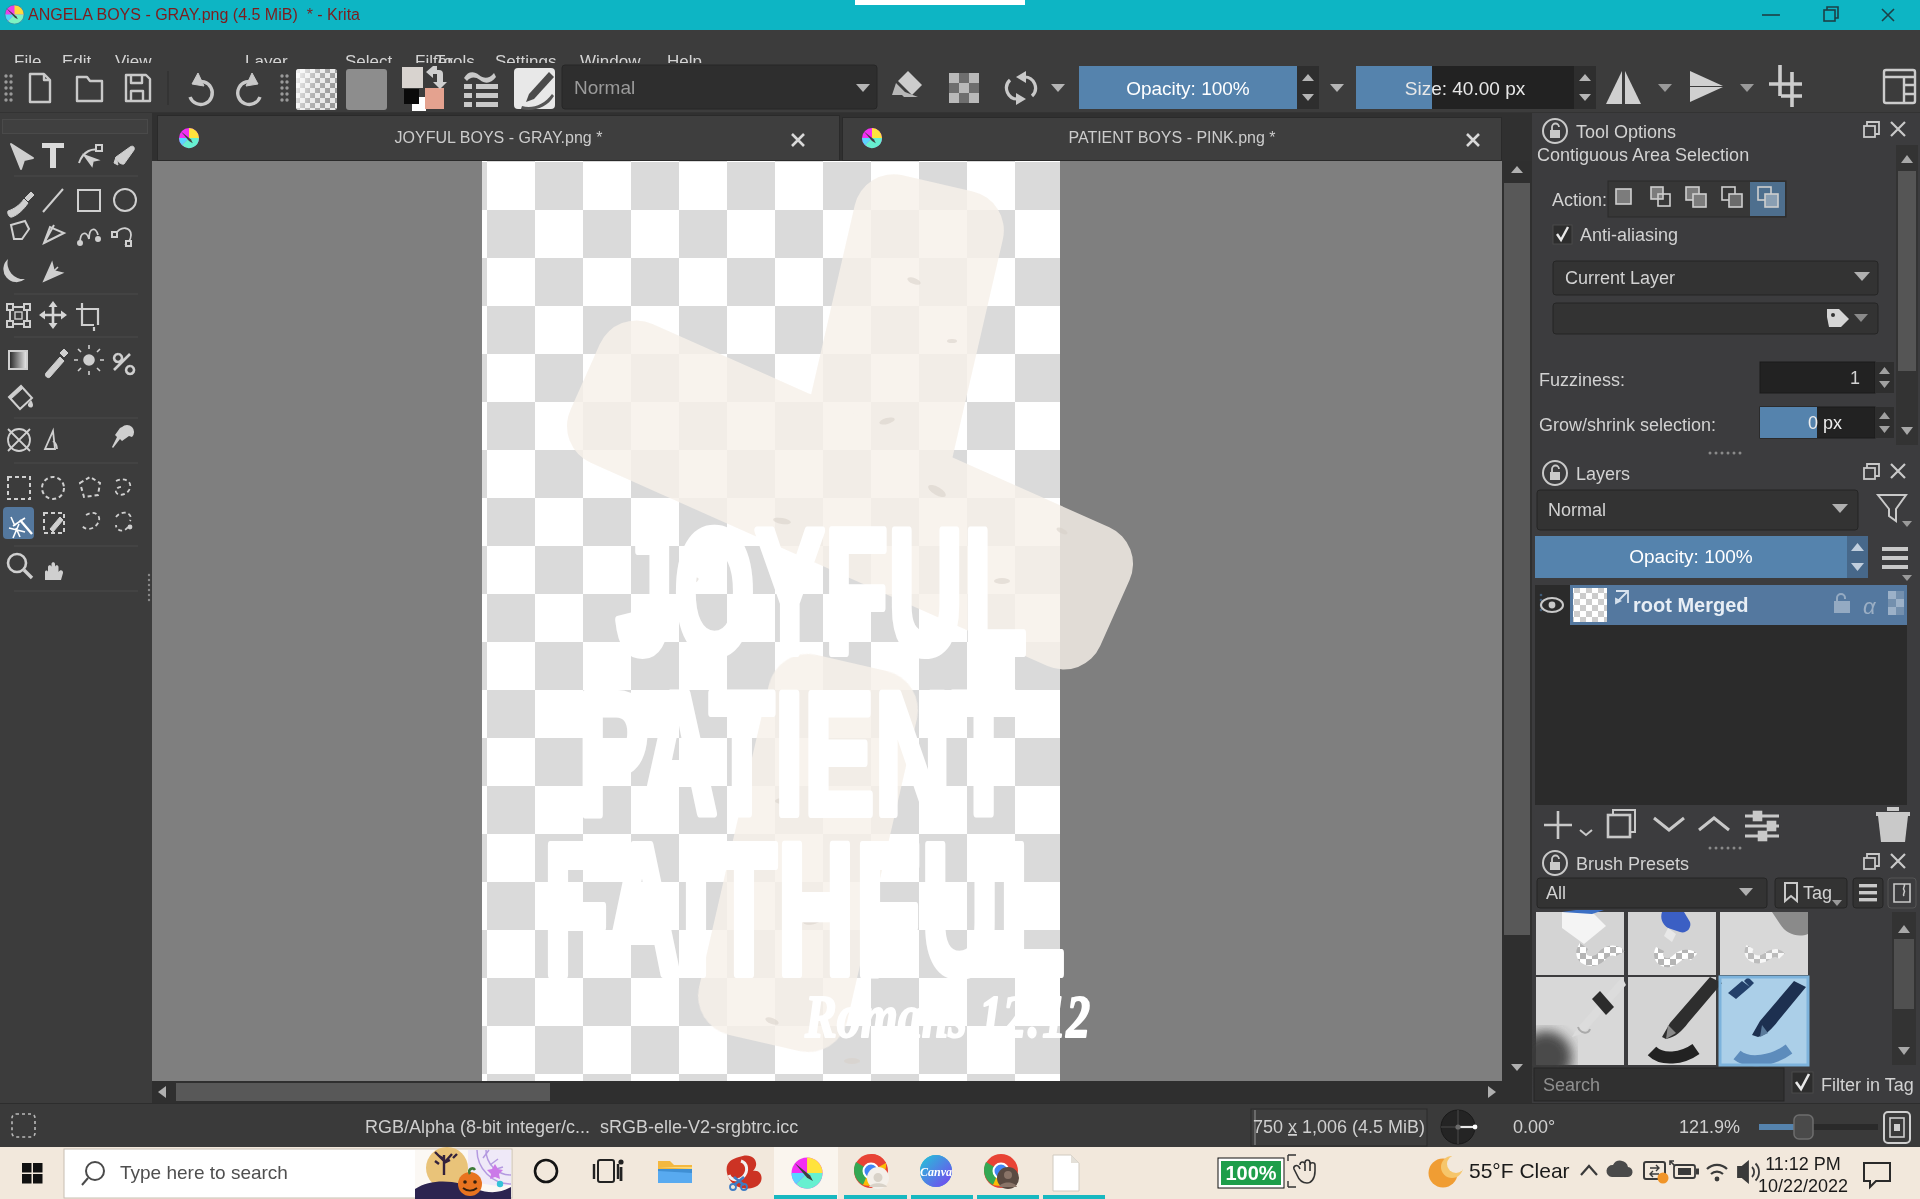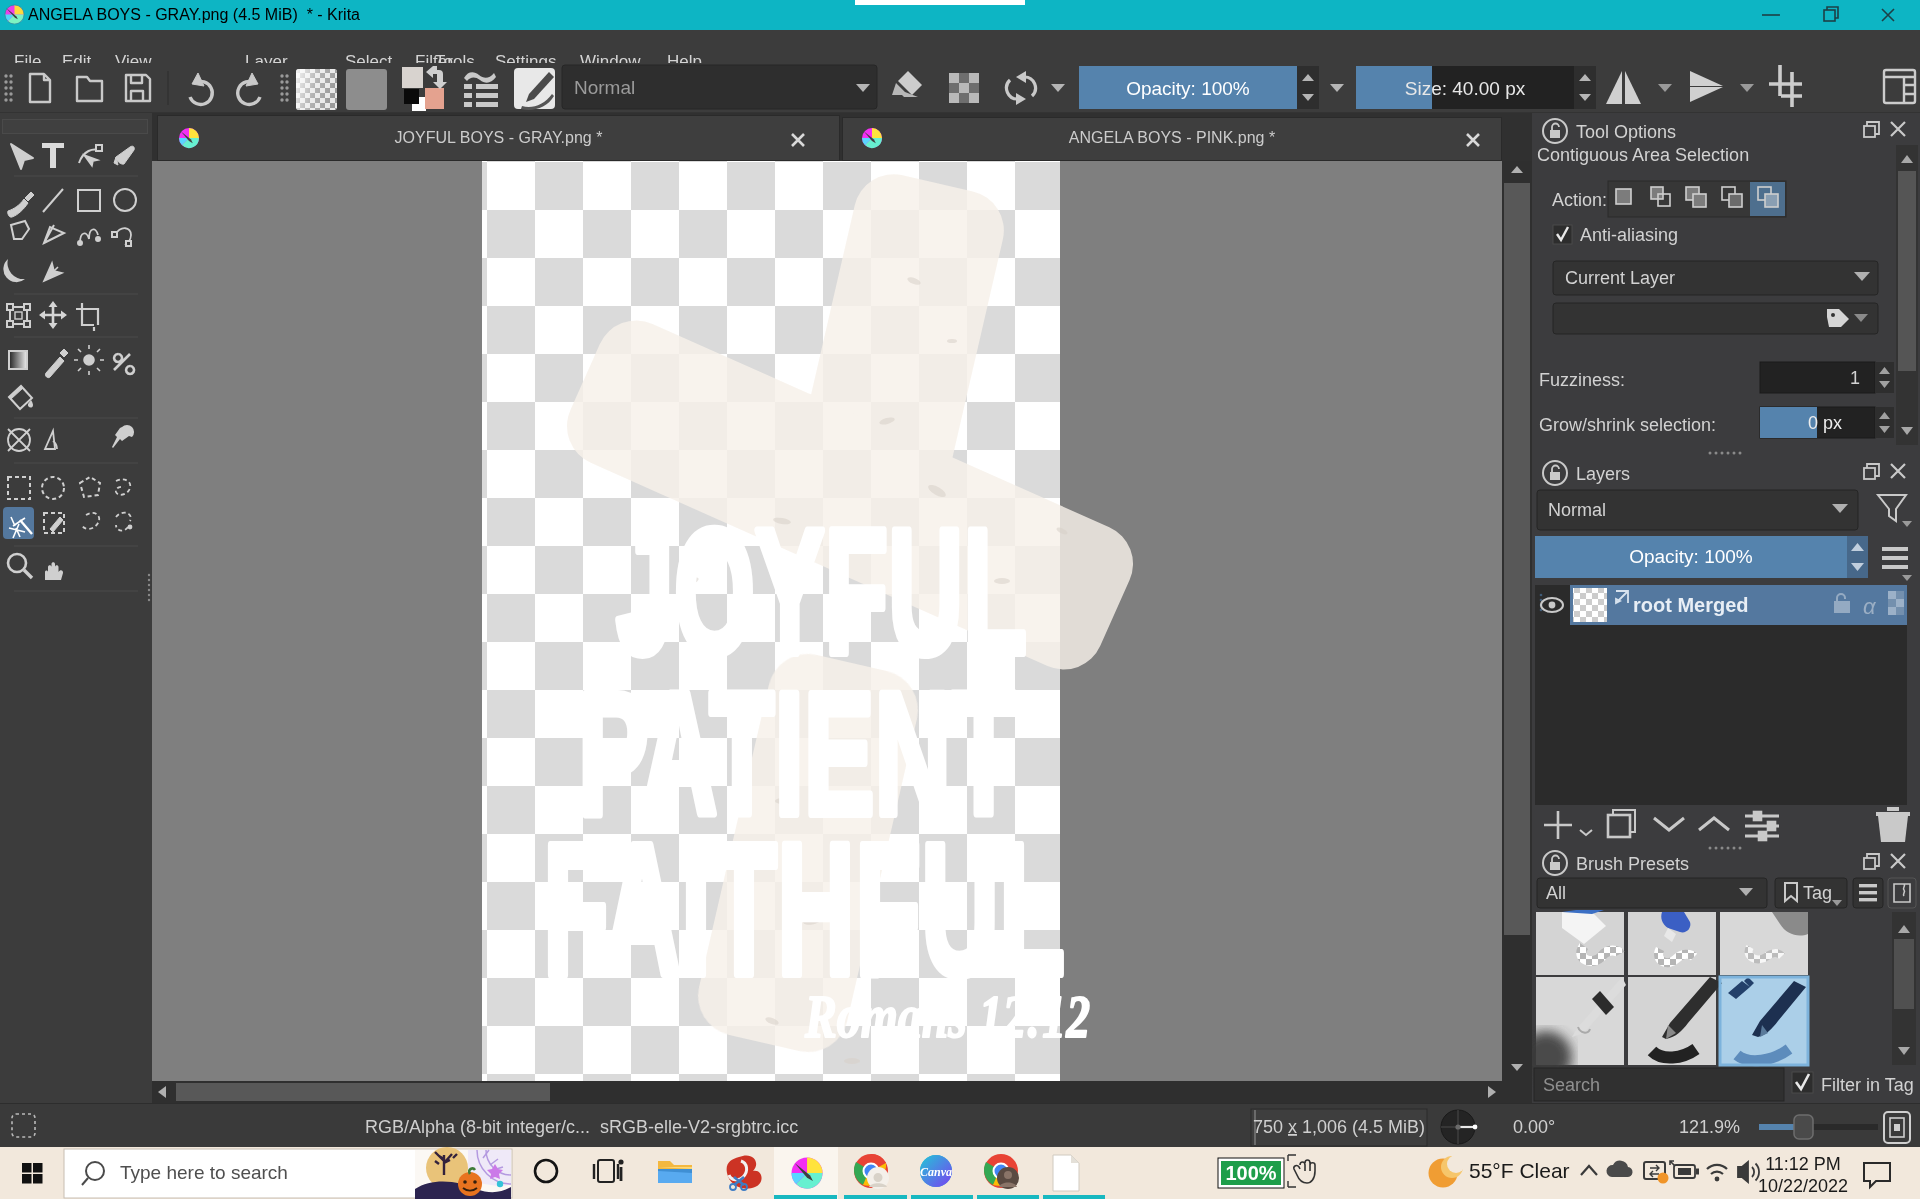--- a/index.html
+++ b/index.html
@@ -26,21 +26,21 @@
 <body>
 <div class="abs" id="titlebar">
  <svg class="abs" style="left:4px;top:4px;" width="21" height="21" viewBox="0 0 22 22">
   <circle cx="11" cy="11" r="10" fill="#e840e8"></circle>
   <path d="M11 1 A10 10 0 0 1 21 11 L11 11 Z" fill="#ffd93d"></path>
   <path d="M21 11 A10 10 0 0 1 3.9 18.1 L11 11 Z" fill="#7ef4c2"></path>
   <path d="M3.9 18.1 A10 10 0 0 1 1 11 L11 11 Z" fill="#4fd8f7"></path>
   <path d="M2 4 L13 13 L14.5 16 L11.5 14.5 Z" fill="#3a3a3a"></path>
   <circle cx="11" cy="11" r="10" fill="none" stroke="#2c8f9b" stroke-width="0.8"></circle>
  </svg>
- <span class="abs" style="left:28px;top:6px;color:#000000;font-size:16px;">ANGELA BOYS - GRAY.png (4.5 MiB)&nbsp; * - Krita</span>
+ <span class="abs" style="left:28px;top:6px;color:#7f1d1d;font-size:16px;">ANGELA BOYS - GRAY.png (4.5 MiB)&nbsp; * - Krita</span>
  <svg class="abs" style="left:1755px;top:0;" width="165" height="30" viewBox="0 0 165 30">
   <g stroke="#1d4046" stroke-width="1.6" fill="none">
    <path d="M7 15 H25"></path>
    <rect x="69" y="10" width="11" height="11"></rect>
    <path d="M72 10 V7 H83 V18 H80"></path>
    <path d="M127 9 L139 21 M139 9 L127 21"></path>
   </g>
  </svg>
 </div>
 <div class="abs" id="whitebox"></div>
@@ -189,21 +189,21 @@
       </svg>
     <span class="abs" style="left:0;top:13px;width:100%;text-align:center;">JOYFUL BOYS - GRAY.png *</span>
     <svg class="abs" style="left:630px;top:14px;" width="20" height="20" viewBox="0 0 20 20">
         <path d="M4 4 L16 16 M16 4 L4 16" stroke="#d9d9d9" stroke-width="2.6"></path>
       </svg>
   </div>
   <div class="tab" style="left:690px;width:660px;top:4px;height:44px;">
     <svg class="abs" style="left:18px;top:9px;" width="22" height="22" viewBox="0 0 22 22">
         <use href="#kicon"></use>
       </svg>
-    <span class="abs" style="left:0;top:11px;width:100%;text-align:center;">ANGELA BOYS - PINK.png *</span>
+    <span class="abs" style="left:0;top:11px;width:100%;text-align:center;">PATIENT BOYS - PINK.png *</span>
     <svg class="abs" style="left:620px;top:12px;" width="20" height="20" viewBox="0 0 20 20">
         <path d="M4 4 L16 16 M16 4 L4 16" stroke="#d9d9d9" stroke-width="2.6"></path>
       </svg>
   </div>
 </div>
 <svg width="0" height="0" style="position:absolute">
     <defs>
  <g id="kicon">
   <circle cx="11" cy="11" r="10" fill="#f32ef3"></circle>
   <path d="M11 1 A10 10 0 0 1 21 11 L11 11 Z" fill="#ffe33d"></path>

